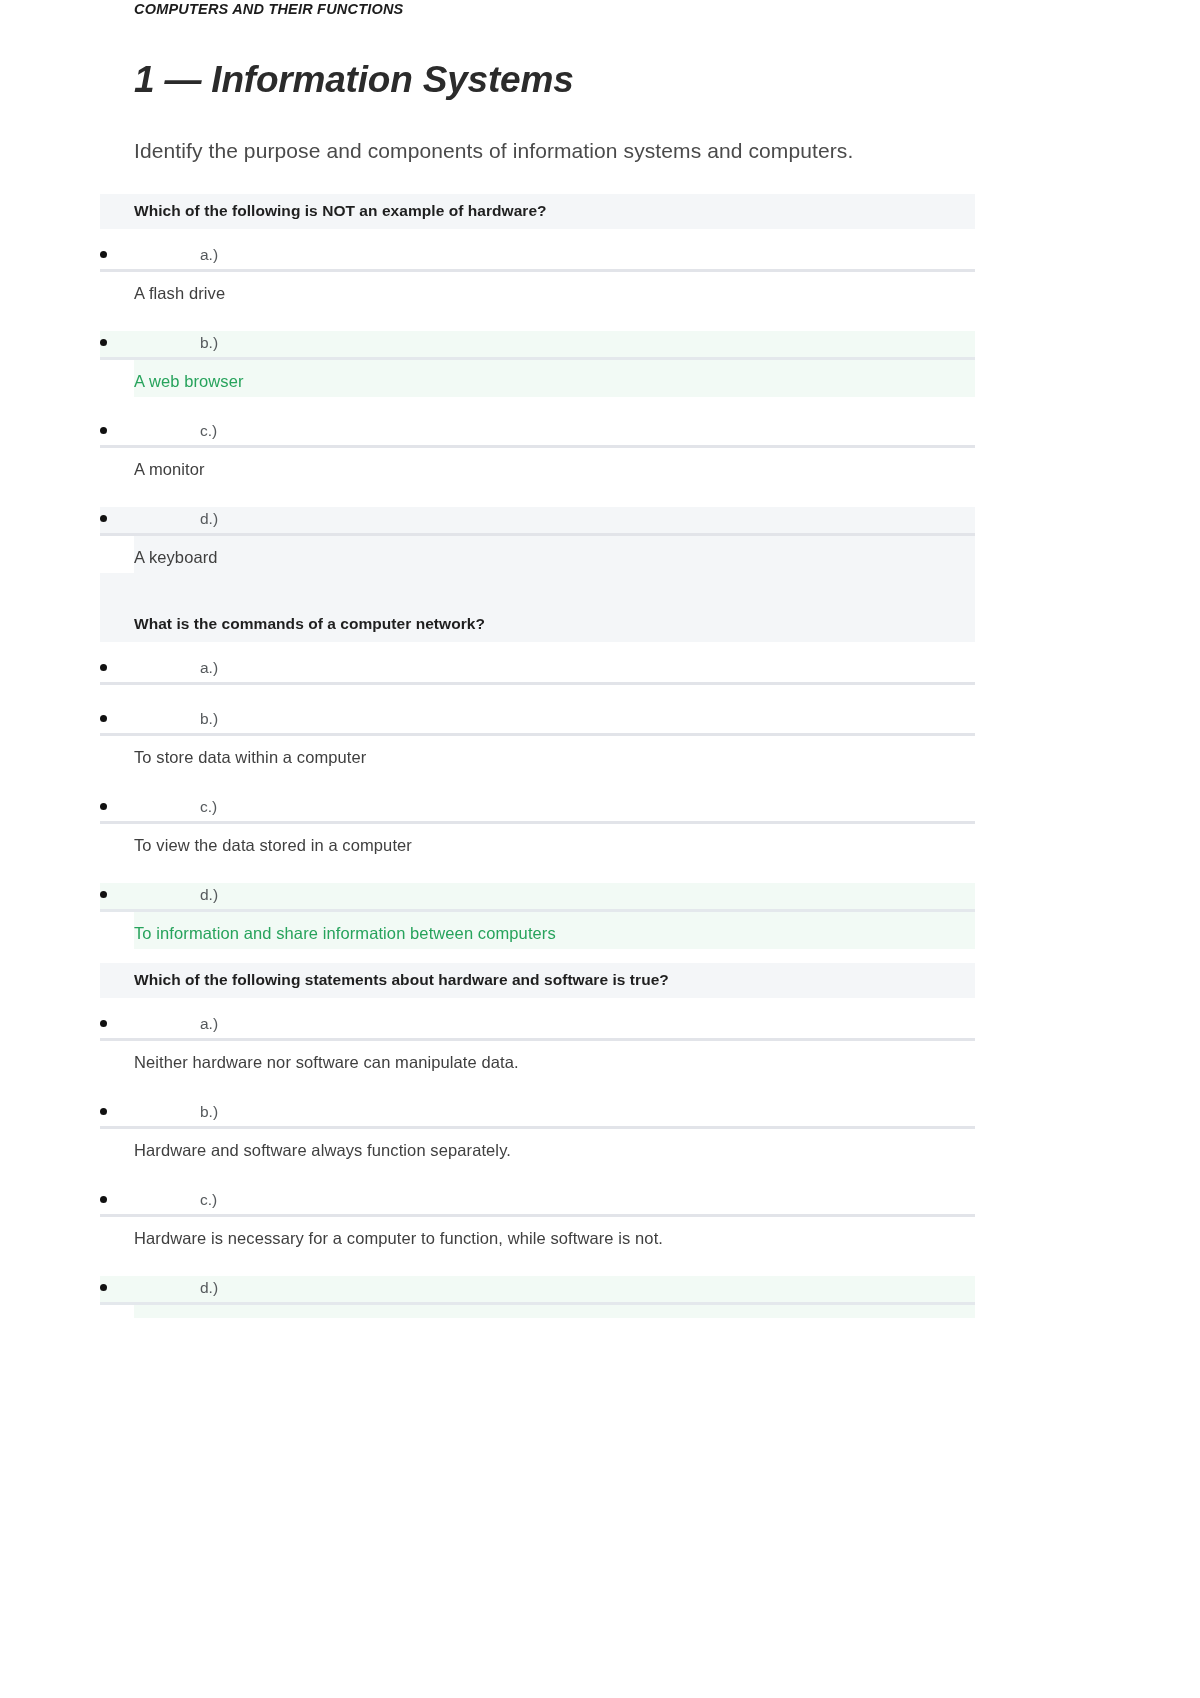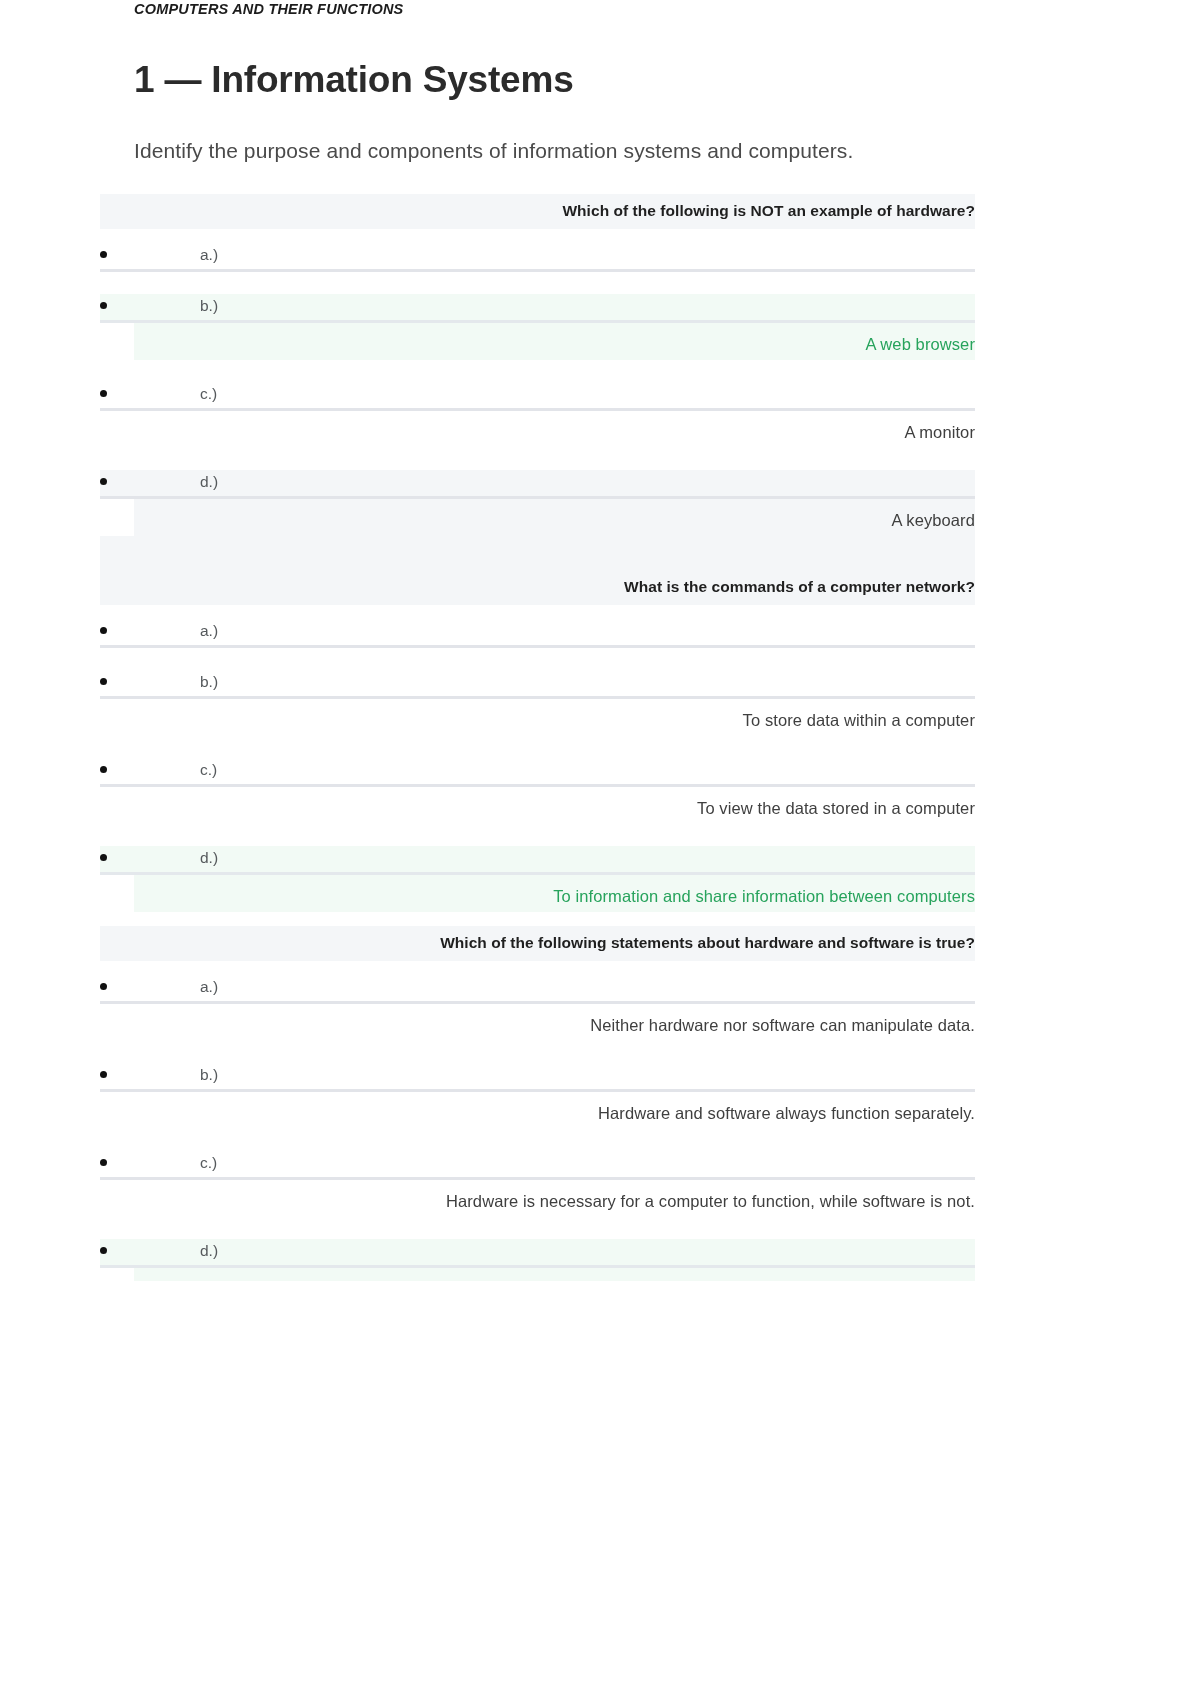--- a/index.html
+++ b/index.html
@@ -39,33 +39,33 @@
     color: #1c1c1c;
     line-height: 18px;
   }
   .doc-title {
     font-size: 37px;
     font-weight: bold;
     color: #2b2b2b;
     letter-spacing: -0.2px;
     line-height: 44px;
     margin-top: 40px;
+    font-style: italic;
   }
   .doc-subtitle {
     font-size: 21px;
     color: #4a4a4a;
     line-height: 24px;
     margin-top: 37px;
     letter-spacing: 0.1px;
   }
 
   
   .question-block {
     margin-top: 31px;
-    text-align: right;
   }
   .question-block.tight {
     margin-top: 0;
   }
   .q-header {
     font-size: 15.5px;
     font-weight: bold;
     color: #1f1f1f;
     background: #f4f6f8;
     line-height: 22px;
@@ -195,20 +195,21 @@
 
     <div class="question-block">
       <div class="q-header band-left">Which of the following is NOT an example of hardware?</div>
 
       <div class="option first">
         <div class="opt-row">
           <span class="bullet"></span>
           <span class="opt-letter">a.)</span>
           <span class="opt-rule"></span>
         </div>
+        <div class="opt-text">A flash drive</div>
       </div>
 
       <div class="option correct">
         <div class="opt-row">
           <span class="bullet"></span>
           <span class="opt-letter">b.)</span>
           <span class="opt-rule"></span>
         </div>
         <div class="opt-text">A web browser</div>
       </div>

